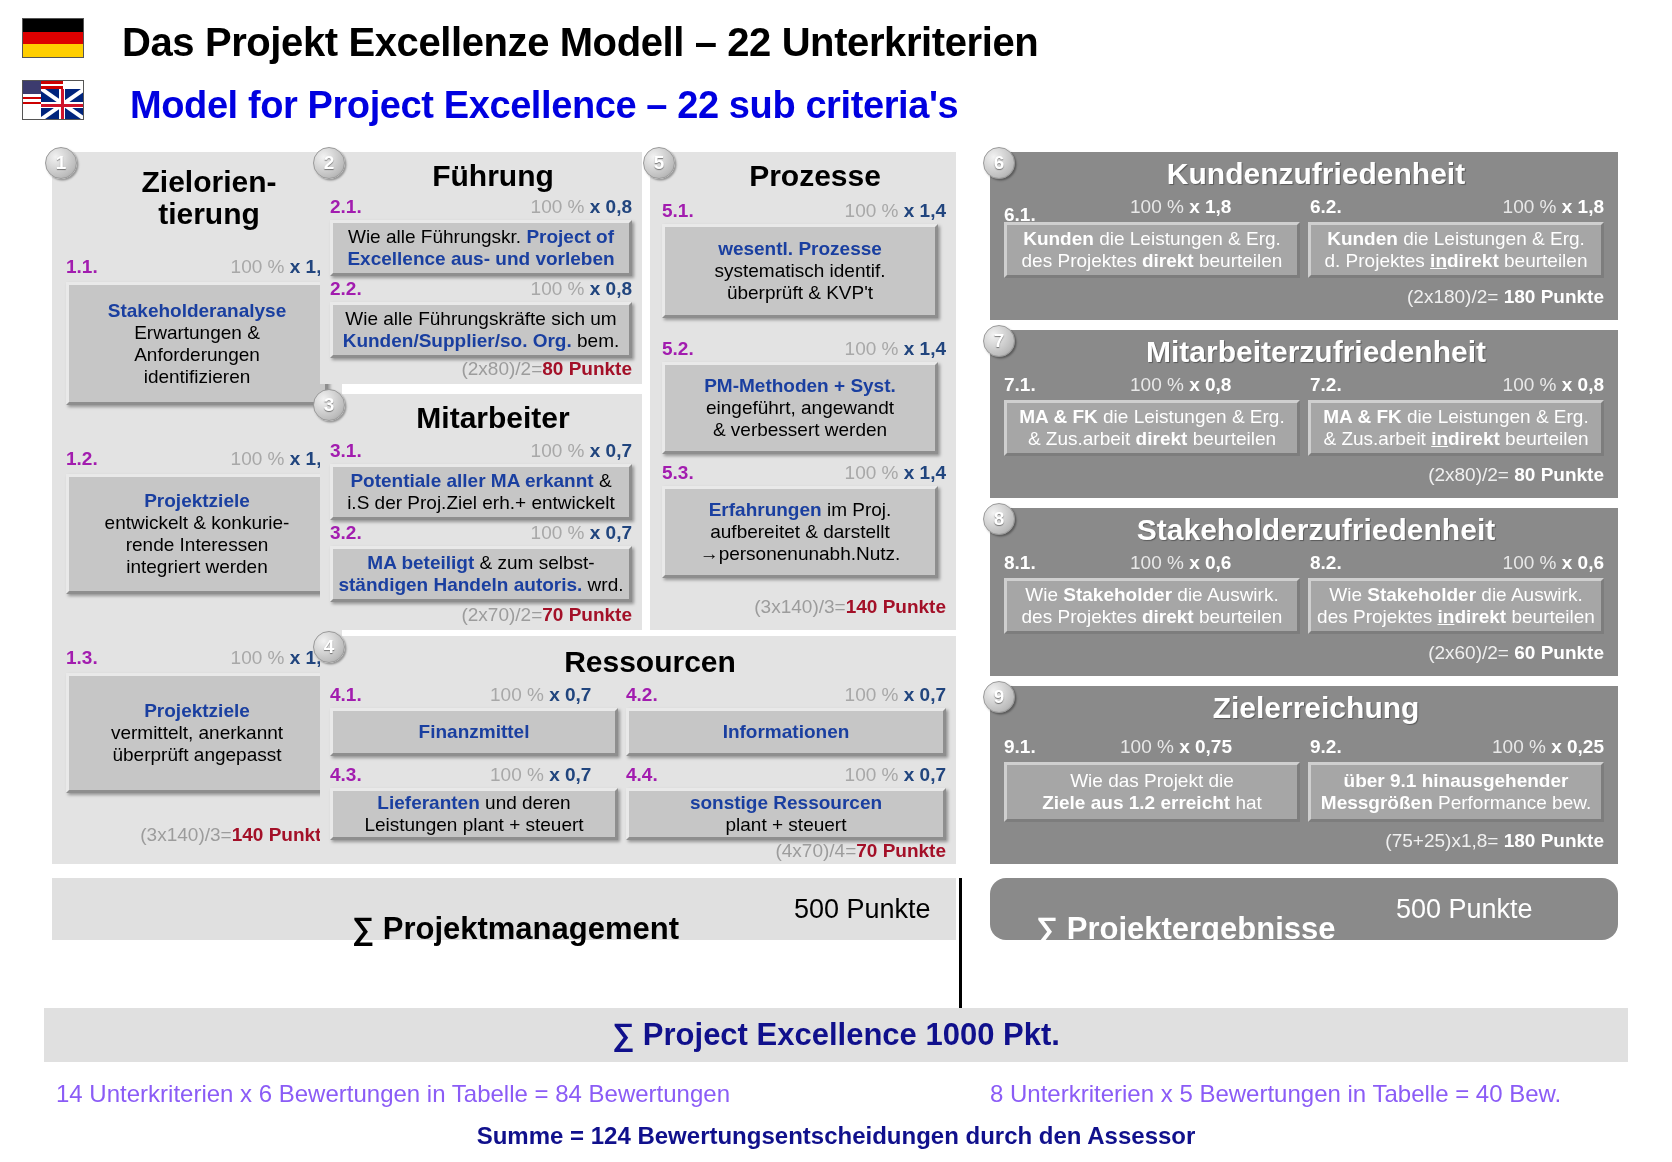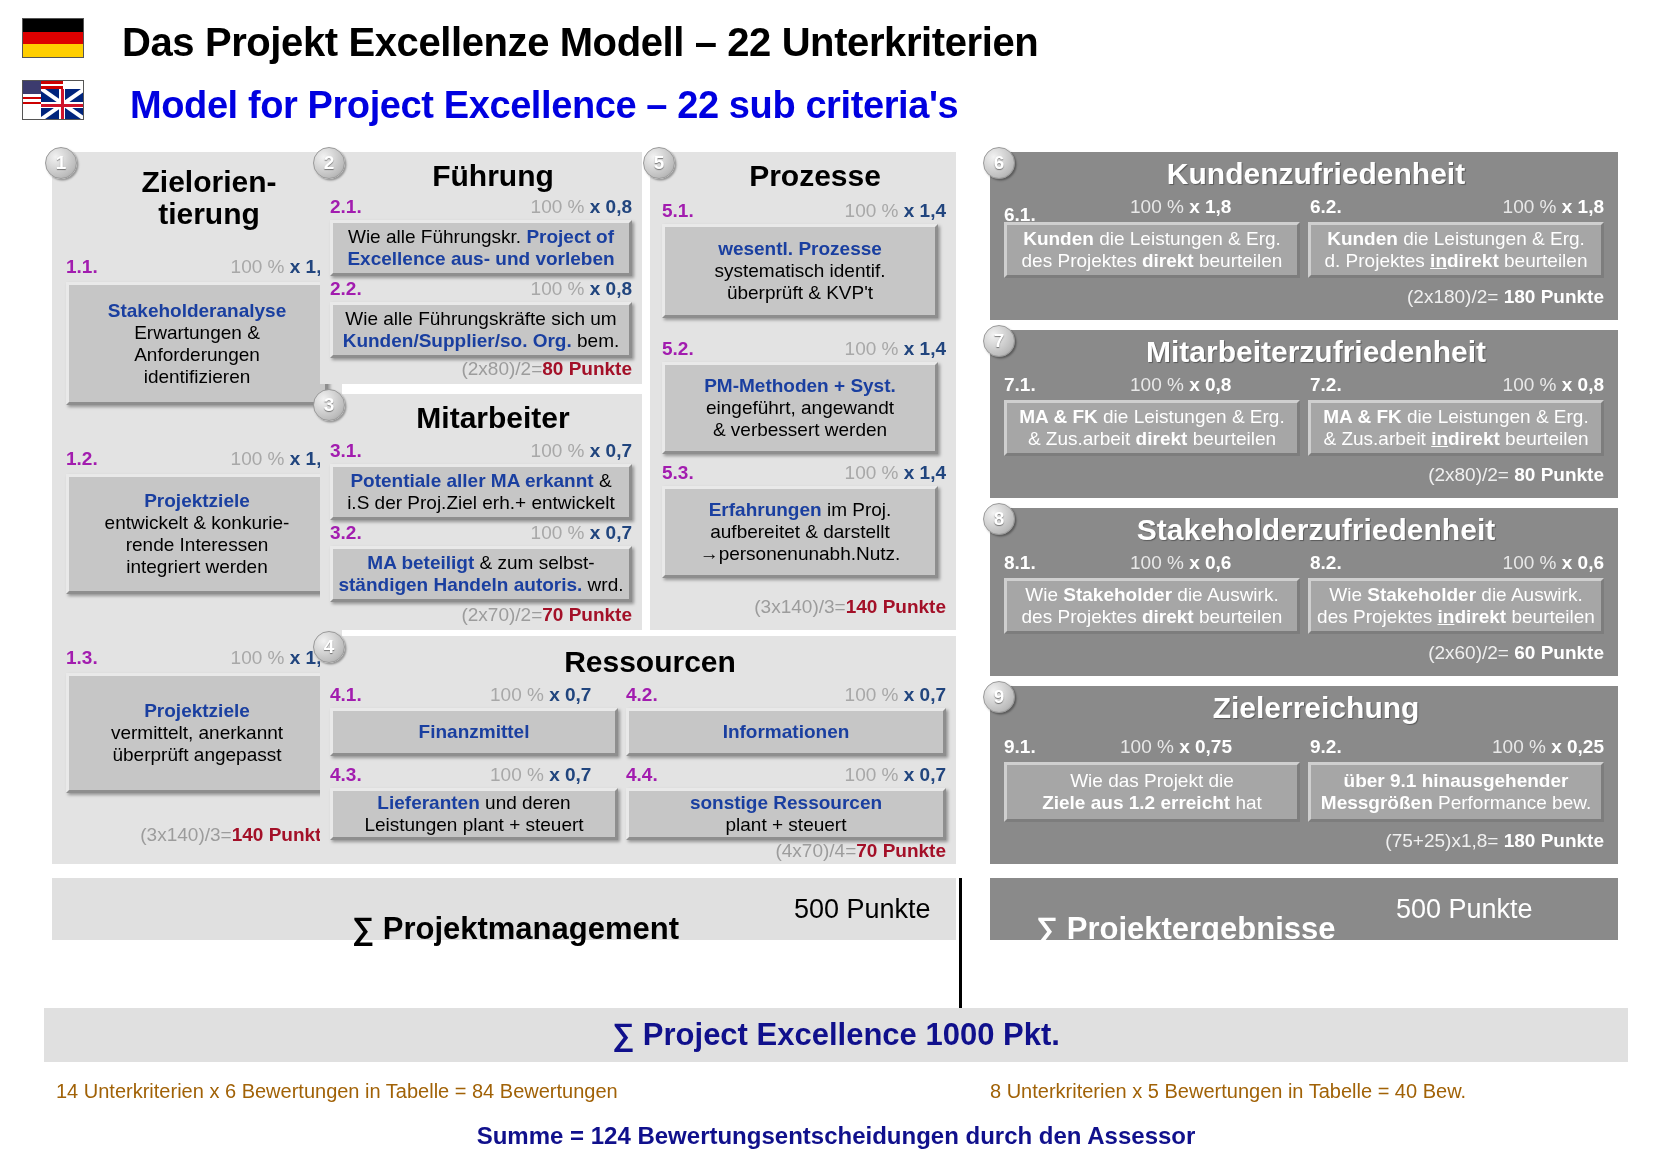--- a/index.html
+++ b/index.html
@@ -86,21 +86,21 @@
   .sum .pts2{font-size:27px;}
   .sum.light .lbl,.sum.light .pts2{color:#000;}
   .sum.dark .lbl,.sum.dark .pts2{color:#fff;}
 
   .grand{position:absolute;left:44px;top:1008px;width:1584px;height:54px;background:#e0e0e0;
      display:flex;align-items:center;justify-content:center;}
   .grand span{font-size:31px;font-weight:bold;color:#10108c;}
 
   .divider{position:absolute;left:959px;top:878px;width:3px;height:184px;background:#000;}
 
-  .note{position:absolute;font-size:20px;color:#a16207;white-space:nowrap;}
+  .note{position:absolute;font-size:24px;color:#8b5cf6;white-space:nowrap;}
   .finalnote{position:absolute;width:1672px;text-align:center;font-size:24px;font-weight:bold;color:#10108c;}
 </style>
 </head>
 <body>
 
 <div class="page" data-name="diagram-canvas">
 
   <div class="header" data-name="header">
     <div class="flag flag-de" data-name="german-flag-icon"></div>
     <div class="flag flag-us-uk" data-name="us-uk-flag-icon">
@@ -445,21 +445,21 @@
     <div class="pts" style="right:14px;top:144px;" data-name="criterion-points-9">
       <span class="calc">(75+25)x1,8=</span> <span class="val">180 Punkte</span>
     </div>
   </div>
 
   <div class="sum light" style="left:52px;top:878px;width:904px;height:62px;" data-name="summary-projektmanagement">
     <span class="lbl" style="position:absolute;left:300px;" data-name="summary-left-label">∑ Projektmanagement</span>
     <span class="pts2" style="position:absolute;left:742px;" data-name="summary-left-points">500 Punkte</span>
   </div>
 
-  <div class="sum dark" style="left:990px;top:878px;width:628px;height:62px;" data-name="summary-projektergebnisse">
+  <div class="sum dark" style="left:990px;top:878px;width:628px;height:62px;border-radius:16px;" data-name="summary-projektergebnisse">
     <span class="lbl" style="position:absolute;left:46px;" data-name="summary-right-label">∑ Projektergebnisse</span>
     <span class="pts2" style="position:absolute;left:406px;" data-name="summary-right-points">500 Punkte</span>
   </div>
 
   <div class="divider" data-name="vertical-divider"></div>
 
   <div class="grand" data-name="grand-total-bar">
     <span data-name="grand-total-label">∑ Project Excellence 1000 Pkt.</span>
   </div>
 

